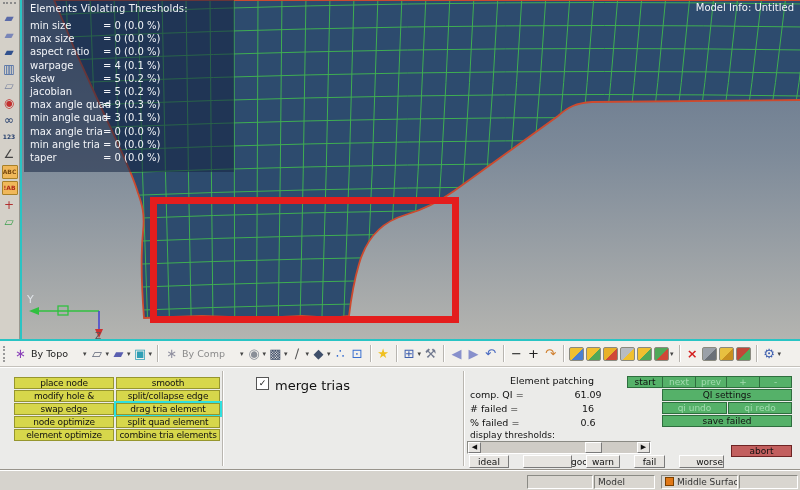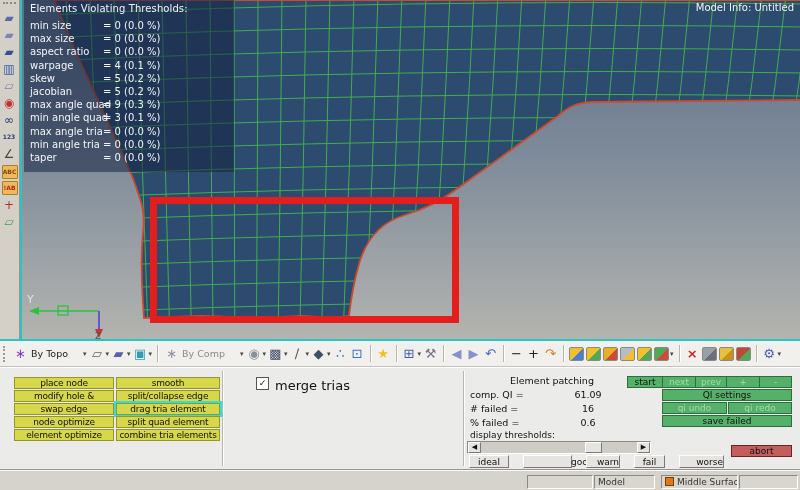--- a/index.html
+++ b/index.html
@@ -346,21 +346,21 @@
         <div class="p-row" style="top: 49px;"><span>% failed =</span><span class="pv">0.6</span></div>
       </div>
     <div class="p-thresh">display thresholds:</div>
 
     <div class="slider">
       <div class="sl-btn" style="left:0">◀</div>
       <div class="sl-thumb"></div>
       <div class="sl-btn" style="left:169px">▶</div>
     </div>
 
-    <div class="lv-row"><span class="lv-btn" style="width: 40px;">ideal</span><span class="lv-btn" style="width: 31px; padding-left: 47px;">good</span><span class="lv-btn" style="width: 34px; text-align: right;">warn</span><span class="lv-btn" style="width: 31px;">fail</span><span class="lv-btn" style="width: 45px; text-align: right;">worse</span></div>
+    <div class="lv-row"><span class="lv-btn" style="width: 40px;">ideal</span><span class="lv-btn" style="width: 31px; padding-left: 47px;">good</span><span class="lv-btn" style="width: 34px;">warn</span><span class="lv-btn" style="width: 31px;">fail</span><span class="lv-btn" style="width: 45px; text-align: right;">worse</span></div>
 
     <div>
         <div class="gbtn" style="left: 627px; top: 8px; width: 36px;">start</div>
         <div class="gbtn dim" style="left: 662px; top: 8px; width: 34px;">next</div>
         <div class="gbtn dim" style="left: 695px; top: 8px; width: 32px;">prev</div>
         <div class="gbtn dim" style="left: 726px; top: 8px; width: 34px;">+</div>
         <div class="gbtn dim" style="left: 759px; top: 8px; width: 33px;">-</div>
         <div class="gbtn" style="left: 662px; top: 21px; width: 130px;">QI settings</div>
         <div class="gbtn dim" style="left: 662px; top: 34px; width: 65px;">qi undo</div>
         <div class="gbtn dim" style="left: 728px; top: 34px; width: 64px;">qi redo</div>

